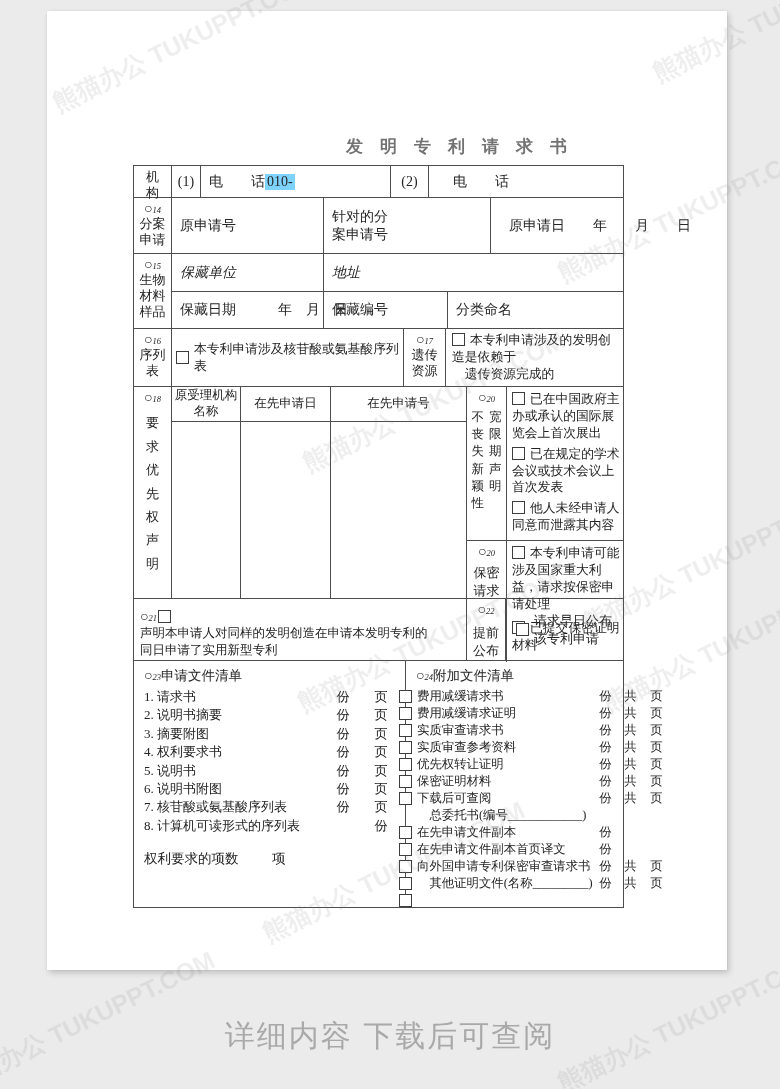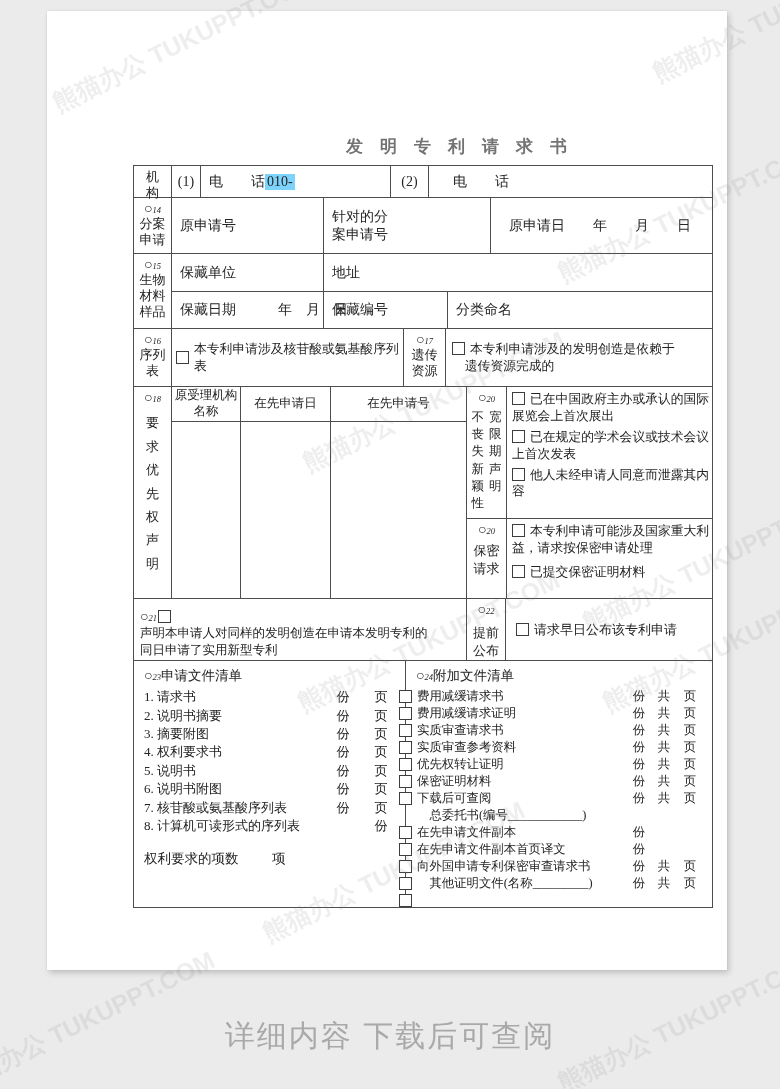--- a/index.html
+++ b/index.html
@@ -13,21 +13,21 @@
     position:absolute;left:47px;top:11px;width:680px;height:959px;
     background:#fff;
     box-shadow:2px 3px 6px rgba(0,0,0,0.18), 0 0 1px rgba(0,0,0,0.15);
   }
   .title{
     position:absolute;left:299px;top:124px;margin:0;
     font-size:17px;font-weight:bold;color:#737373;white-space:pre;
   }
   
   .tbl{
-    position:absolute;left:86px;top:154px;width:580px;height:743px;
+    position:absolute;left:86px;top:154px;width:491px;height:743px;
     border:1px solid #4d4d4d;display:flex;flex-direction:column;
     font-size:14px;color:#242424;box-sizing:border-box;
   }
   .row{display:flex;border-bottom:1px solid #4d4d4d;min-height:0;}
   .rowA{flex:0 0 31px;} .rowB{flex:0 0 55px;} .rowC{flex:0 0 74px;}
   .rowD{flex:0 0 57px;} .rowE{flex:0 0 211px;} .rowF{flex:0 0 61px;}
   .rowG{flex:1;border-bottom:none;}
   .c{border-right:1px solid #4d4d4d;box-sizing:border-box;min-width:0;}
   .last{border-right:none;}
   .vcen{display:flex;align-items:center;}
@@ -50,21 +50,21 @@
   .colbox{display:flex;flex-direction:column;}
   .grace{flex:0 0 131px;border-bottom:1px solid #4d4d4d;display:flex;}
   .secr{flex:1;display:flex;}
   .glab{flex:0 0 39px;border-right:1px solid #4d4d4d;display:flex;flex-direction:column;
         align-items:center;padding-top:3px;font-size:12.5px;line-height:1.38;}
   .gitems{flex:1;padding:4px 2px 2px 5px;font-size:12.8px;line-height:1.32;}
   .gitem{margin-bottom:4px;}
   .dpair{display:flex;gap:3px;margin-top:3px;}
   
   .list{display:flex;flex-direction:column;font-size:13px;}
-  .lrow{display:flex;align-items:center;height:18.4px;}
+  .lrow{display:flex;align-items:flex-start;height:18.4px;}
   .lrow .lbl{flex:1;white-space:nowrap;}
   .u40{flex:0 0 40px;text-align:center;}
   .u36{flex:0 0 36px;text-align:center;}
   .xrow{display:flex;align-items:center;height:17px;font-size:12.4px;}
   .xrow .lbl{flex:1;white-space:nowrap;}
   .u26{flex:0 0 26px;text-align:center;}
   .u24{flex:0 0 24px;text-align:center;}
   .u28{flex:0 0 28px;text-align:center;}
   .claims{margin-top:15px;font-size:13.5px;}
   .claims .unit{margin-left:30px;}
@@ -114,21 +114,21 @@
 案申请号</div>
       <div class="last vcen" style="flex:1;padding-left:18px;white-space:pre;">原申请日　　年　　月　　日</div>
     </div>
 
     <div class="row rowC">
       <div class="slab c">
         <span class="mk"><span class="mc">○</span><span class="mn">15</span></span>
         <span class="vt2">生物材料样品</span>
       </div>
       <div class="last colbox" style="flex:1;">
-        <div style="flex:0 0 37px;border-bottom:1px solid #4d4d4d;display:flex;">
+        <div style="flex:0 0 37px;border-bottom:1px solid #4d4d4d;display:flex;font-style:italic;">
           <div class="c vcen padl" style="flex:0 0 152px;">保藏单位</div>
           <div class="last vcen padl" style="flex:1;">地址</div>
         </div>
         <div style="flex:1;display:flex;">
           <div class="c vcen padl" style="flex:0 0 152px;white-space:pre;">保藏日期　　　年　月　日</div>
           <div class="c vcen padl" style="flex:0 0 124px;">保藏编号</div>
           <div class="last vcen padl" style="flex:1;">分类命名</div>
         </div>
       </div>
     </div>

